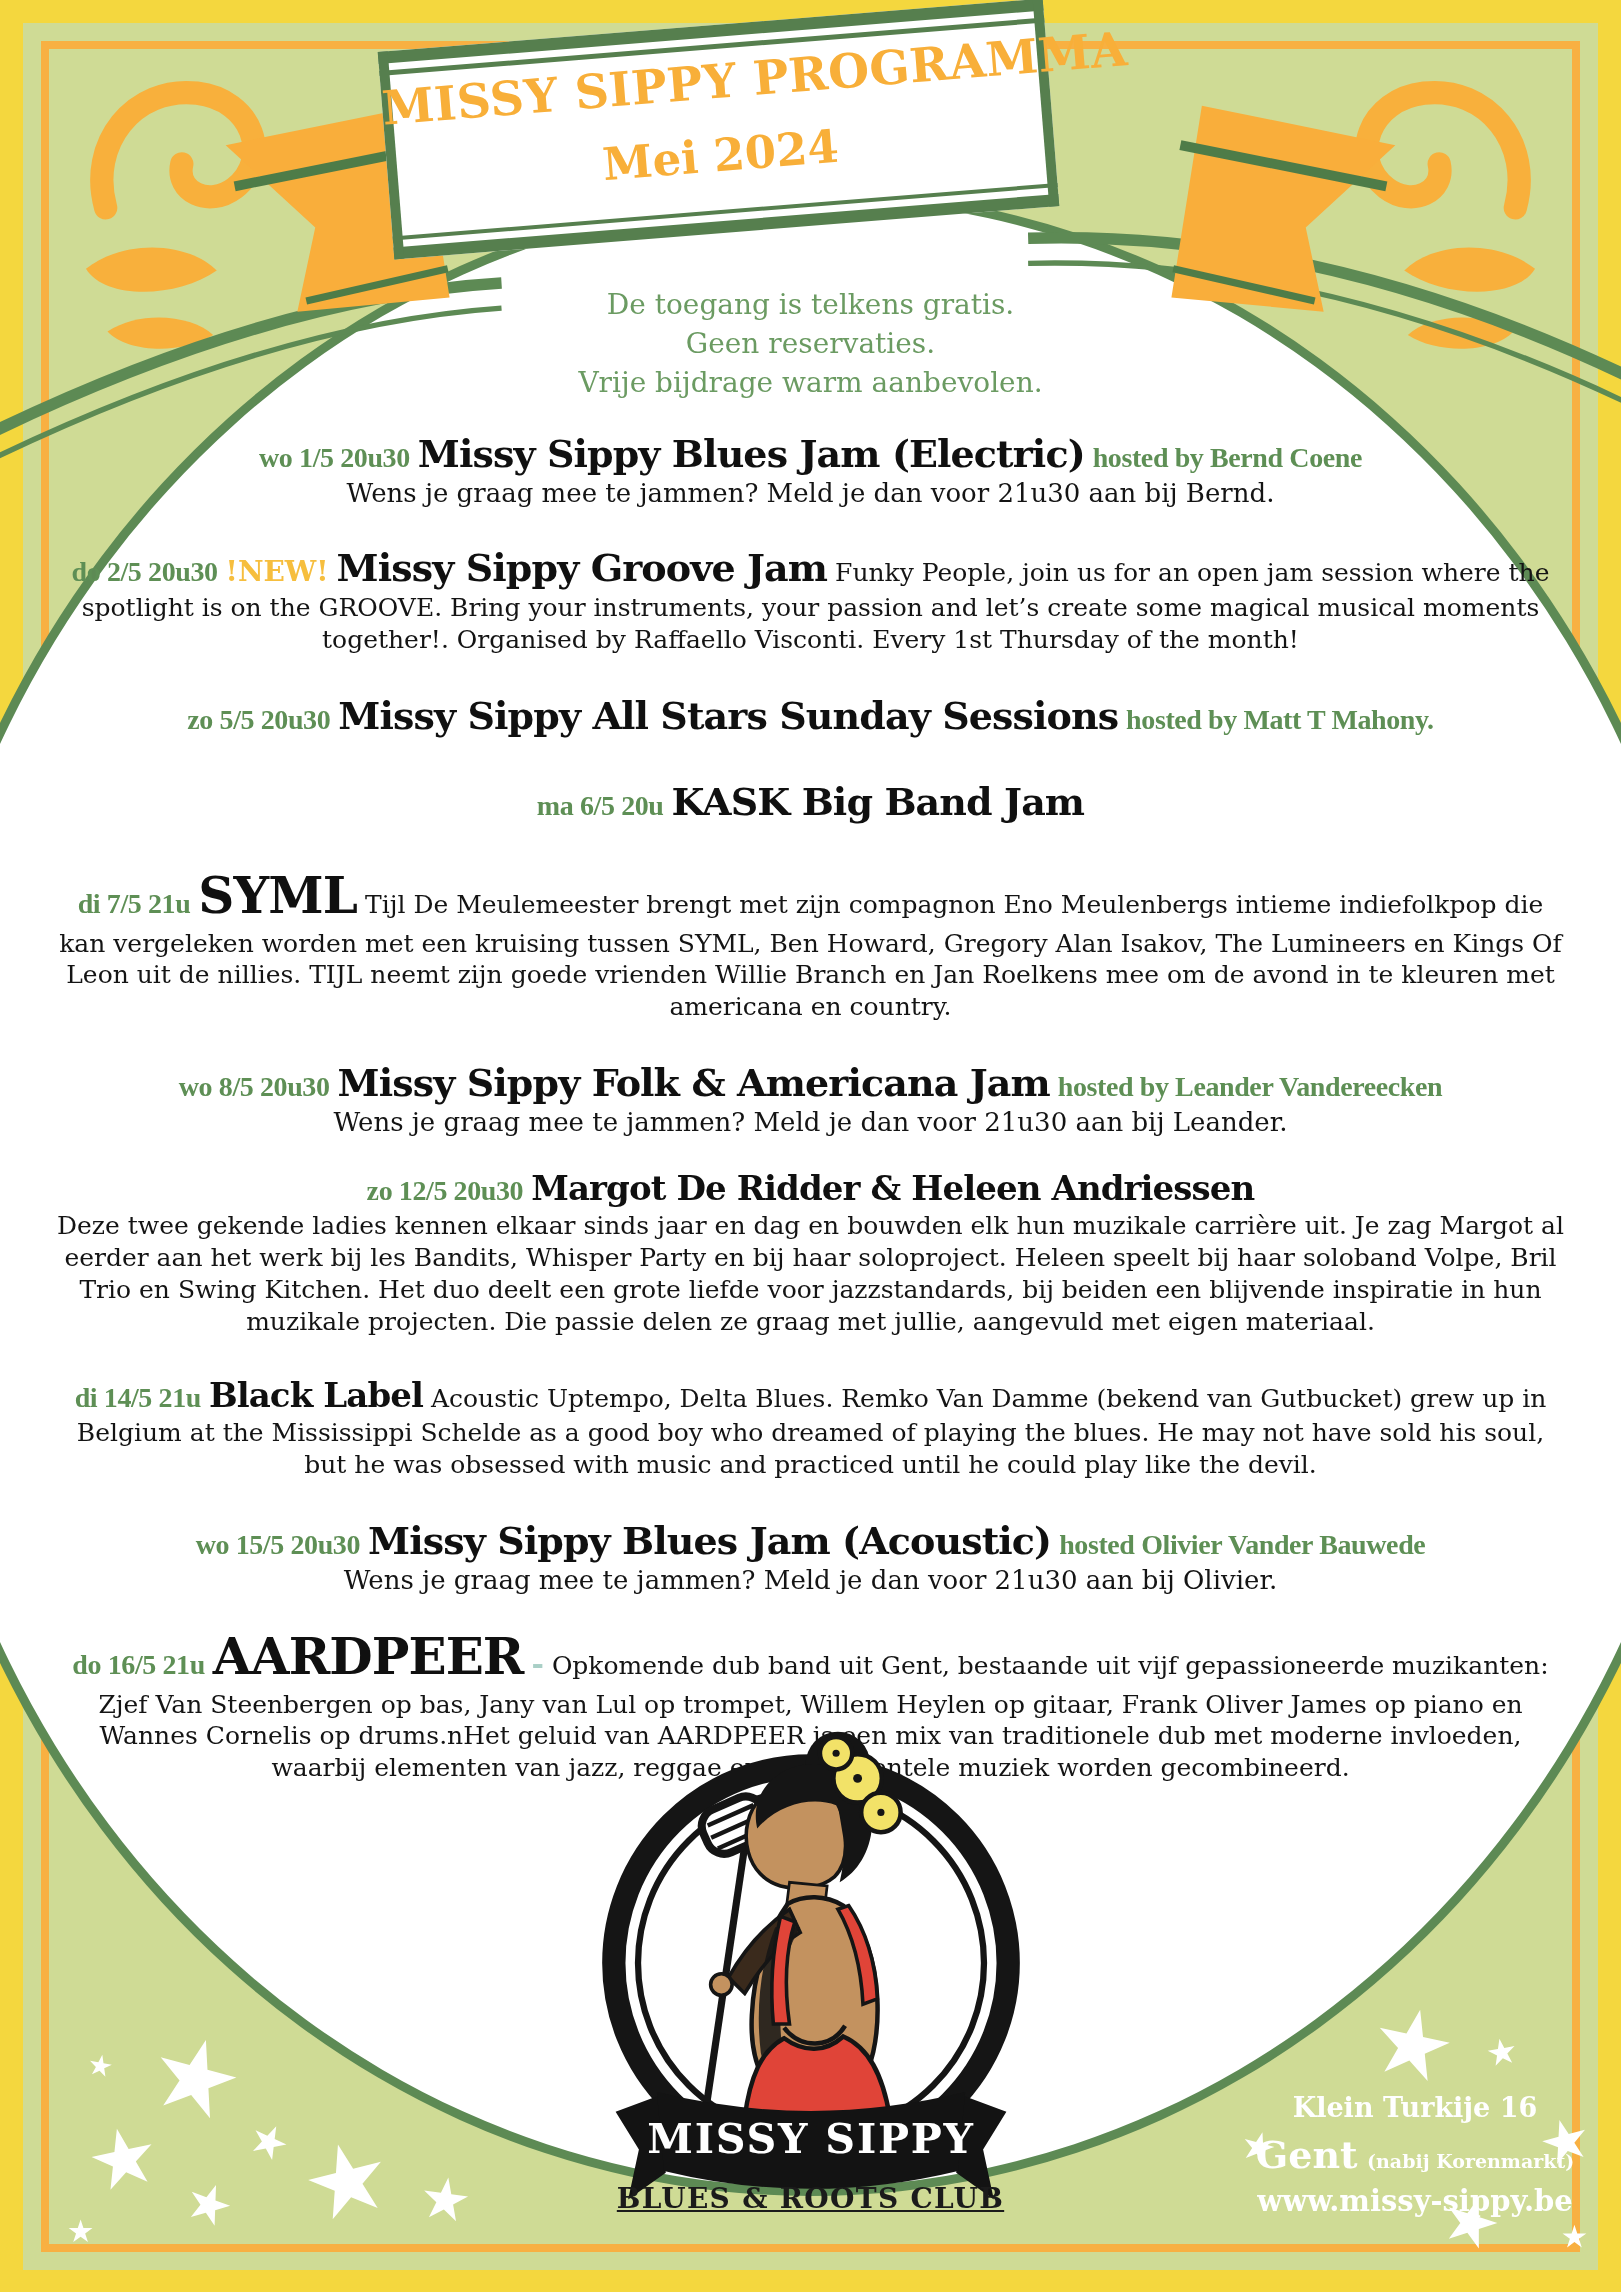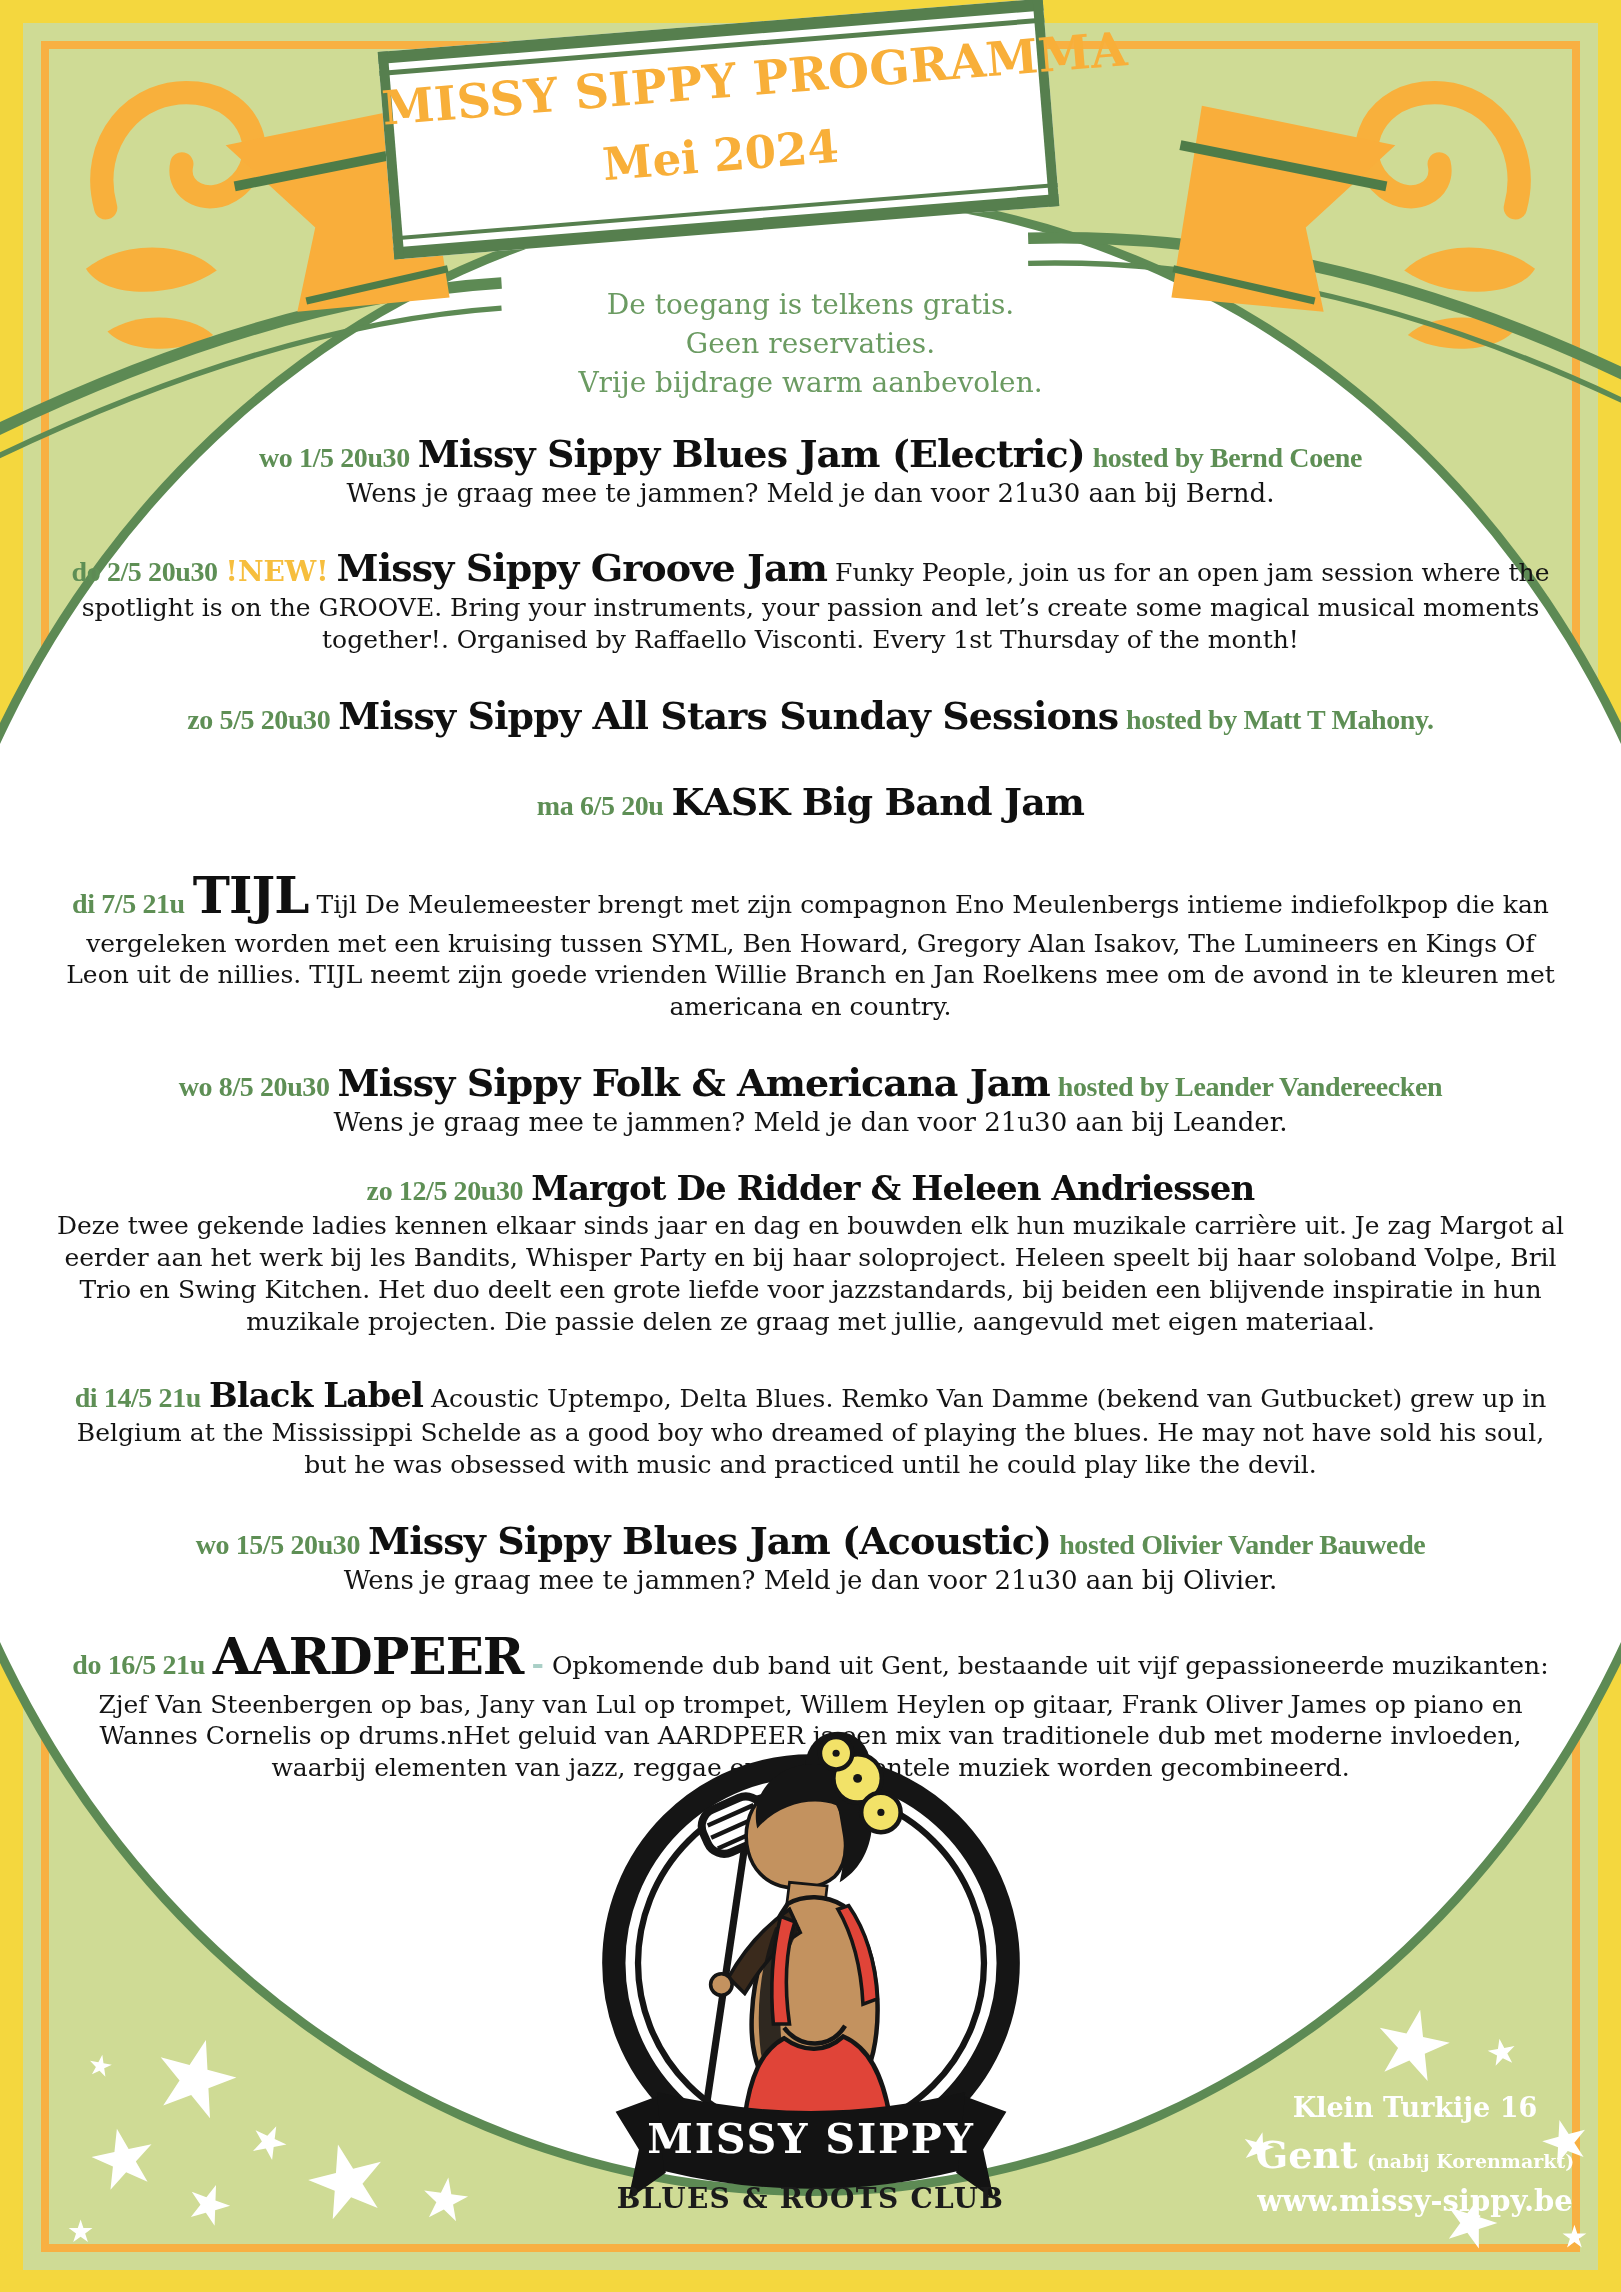--- a/index.html
+++ b/index.html
@@ -43,21 +43,21 @@
   .edash{color:#A9CFC6;font-weight:800;font-size:30px;}
   .edesc{font-size:25px;}
   .enote{font-size:26px;margin-top:1.8px;}
   .epara{font-size:25px;line-height:1.28;margin-top:3.6px;}
   .mb-sm{margin-bottom:30px;}
   .mb-md{margin-bottom:38px;margin-top:36px;}
 
   
   .logo-svg{position:absolute;left:569px;top:1712px;width:484px;height:502px;z-index:6;}
   .club-tagline{position:absolute;left:0;top:2182px;width:1621px;text-align:center;z-index:7;
-                color:#1b1b1b;font-size:28px;font-weight:800;letter-spacing:1.3px;}
+                color:#1b1b1b;font-size:28px;font-weight:800;letter-spacing:1.3px;text-decoration:underline;}
   .address{position:absolute;left:1254px;top:2092px;width:322px;text-align:center;z-index:7;
            color:#ffffff;font-weight:700;font-family:"DejaVu Serif",serif;}
   .addr-1{font-size:27px;margin-bottom:9px;}
   .addr-2{font-size:27px;margin-bottom:7.2px;}
   .addr-city{font-size:38px;}
   .addr-note{font-size:19px;}
   .addr-web{font-size:29px;}
 </style>
 </head>
 <body>
@@ -154,21 +154,21 @@
     <section class="event mb-md">
       <p class="ehead">
         <span class="edate">ma 6/5 20u</span>
         <span class="etitle">KASK Big Band Jam</span>
       </p>
     </section>
 
     <section class="event">
       <p class="ehead">
         <span class="edate">di 7/5 21u</span>
-        <span class="etitle t-xl">TIJL</span>
+        <span class="etitle t-xl">SYML</span>
         <span class="edesc">Tijl De Meulemeester  brengt met zijn compagnon Eno Meulenbergs intieme indiefolkpop die kan vergeleken worden met een kruising tussen SYML, Ben Howard, Gregory Alan Isakov, The Lumineers en Kings Of Leon uit de nillies. TIJL neemt zijn goede vrienden Willie Branch en Jan Roelkens mee om de avond in te kleuren met americana en country.</span>
       </p>
     </section>
 
     <section class="event mb-sm">
       <p class="ehead">
         <span class="edate">wo 8/5 20u30</span>
         <span class="etitle">Missy Sippy Folk &amp; Americana Jam</span>
         <span class="esuffix">hosted by Leander Vandereecken</span>
       </p>

